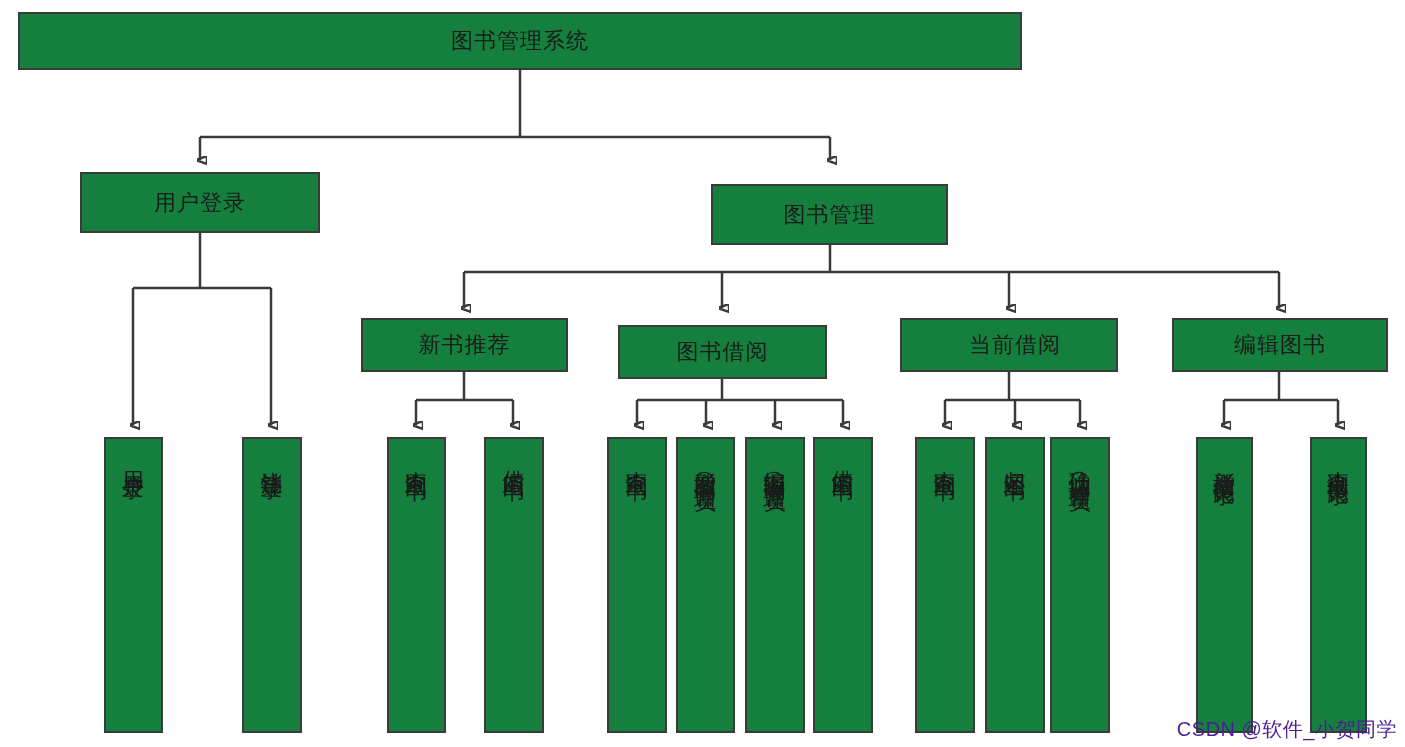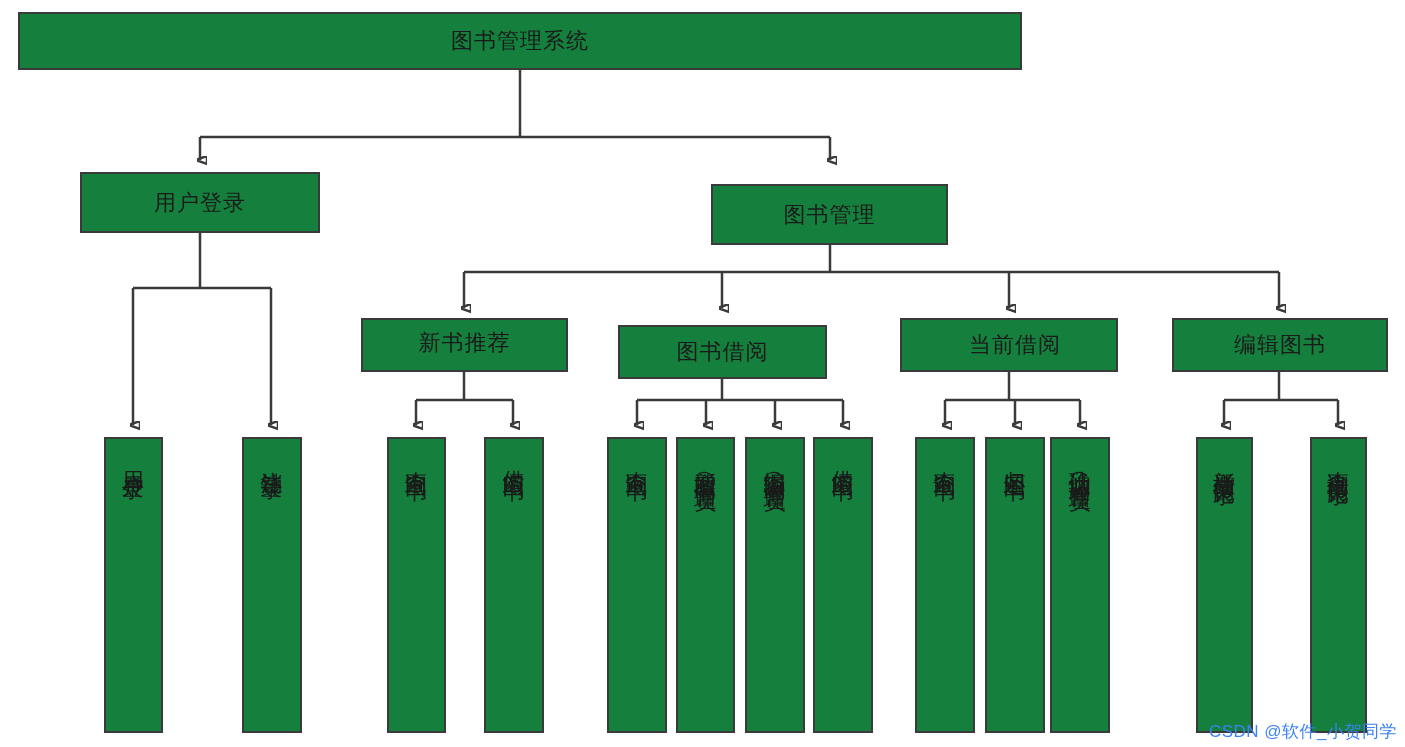--- a/index.html
+++ b/index.html
@@ -64,22 +64,22 @@
   }
   svg.wires path, svg.wires line {
     stroke: #3a3a3a;
     stroke-width: 2.5;
     fill: none;
   }
   .watermark {
     position: absolute;
     right: 8px;
     bottom: 4px;
-    font-size: 17px;
-    color: #3b82f6;
+    font-size: 20px;
+    color: #4c1d95;
     z-index: 5;
     white-space: nowrap;
     letter-spacing: 0.5px;
   }
 </style>
 </head>
 <body>
 
 <div id="canvas">
 
@@ -136,21 +136,21 @@
     <span class="label">图书管理系统</span>
   </div>
 
   <div class="node horiz" style="left:80px; top:172px; width:240px; height:61px;">
     <span class="label">用户登录</span>
   </div>
   <div class="node horiz" style="left:711px; top:176px; width:237px; height:61px;margin-top:8px;">
     <span class="label">图书管理</span>
   </div>
 
-  <div class="node horiz" style="left:361px; top:318px; width:207px; height:54px;font-family:Liberation Mono, monospace;">
+  <div class="node horiz" style="left:361px; top:318px; width:207px; height:54px;">
     <span class="label">新书推荐</span>
   </div>
   <div class="node horiz" style="left:618px; top:318px; width:209px; height:54px;margin-top:7px;">
     <span class="label">图书借阅</span>
   </div>
   <div class="node horiz" style="left:900px; top:318px; width:218px; height:54px;padding-left:12px;">
     <span class="label">当前借阅</span>
   </div>
   <div class="node horiz" style="left:1172px; top:318px; width:216px; height:54px;">
     <span class="label">编辑图书</span>

